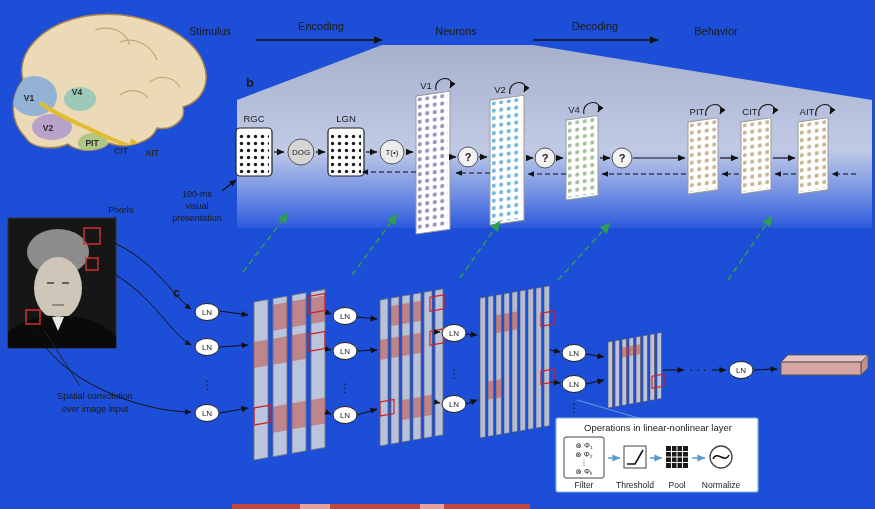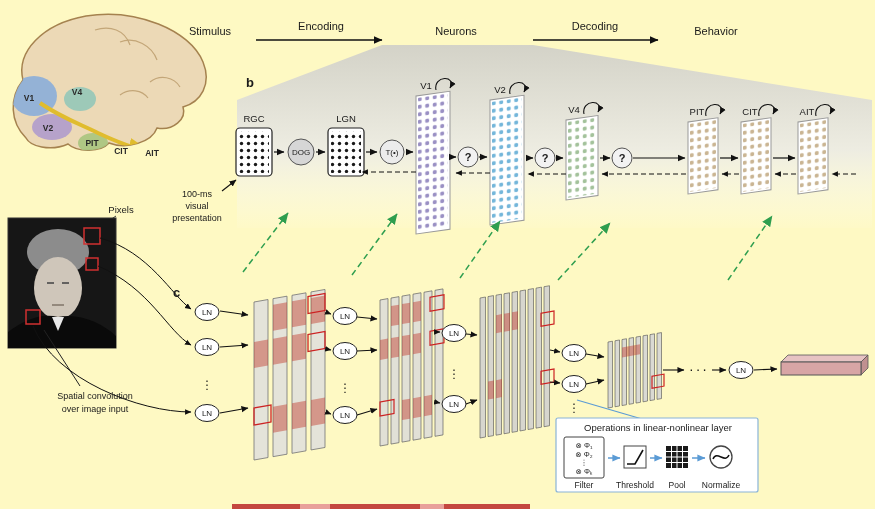--- a/index.html
+++ b/index.html
@@ -1,16 +1,16 @@
 <!DOCTYPE html>
 <html><head>
 <meta charset="utf-8">
 <style>
   html,body{margin:0;padding:0;background:#fff;}
-  .canvas{position:relative;width:875px;height:509px;background:#fef9c3;overflow:hidden;
+  .canvas{position:relative;width:875px;height:509px;background:#1d4ed8;overflow:hidden;
           font-family:"Liberation Sans",sans-serif;}
   svg text{font-family:"Liberation Sans",sans-serif;fill:#1a1a1a;}
   .lbl{font-size:11px;}
   .panel-letter{font-size:13px;font-weight:700;}
   .stage{font-size:9.5px;}
   .note{font-size:9px;}
   .tiny{font-size:8px;}
   .qmark{font-size:11px;font-weight:600;}
   .braintxt{font-size:8.5px;font-weight:600;fill:#2a2a2a;}
   .legendtitle{font-size:9.5px;}

